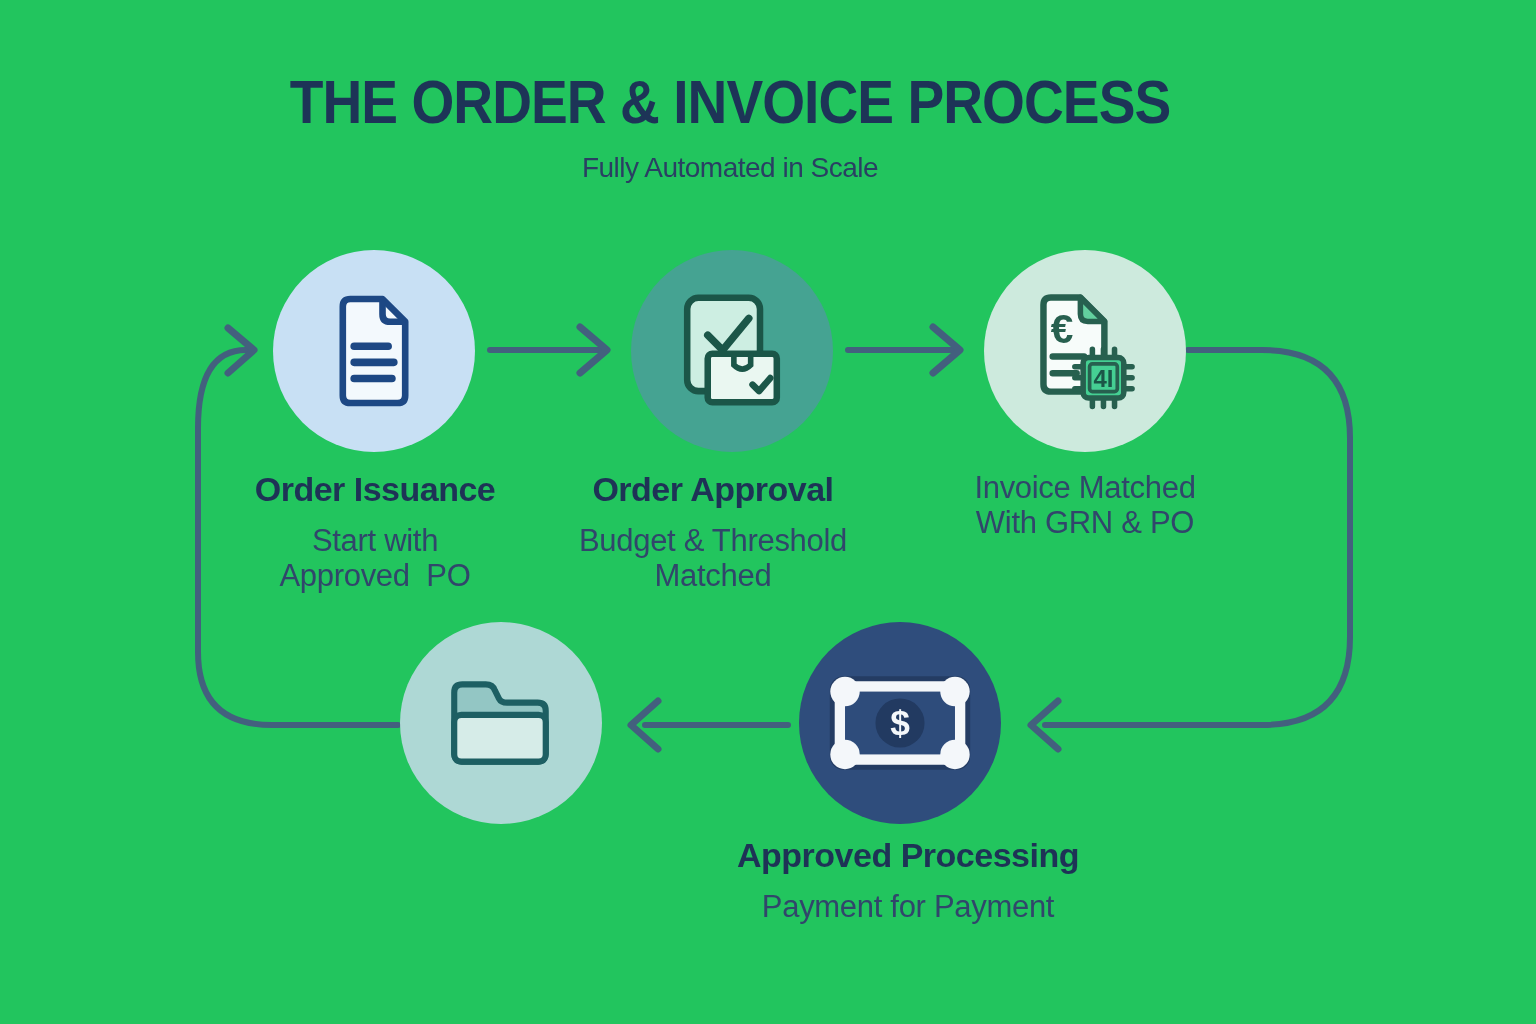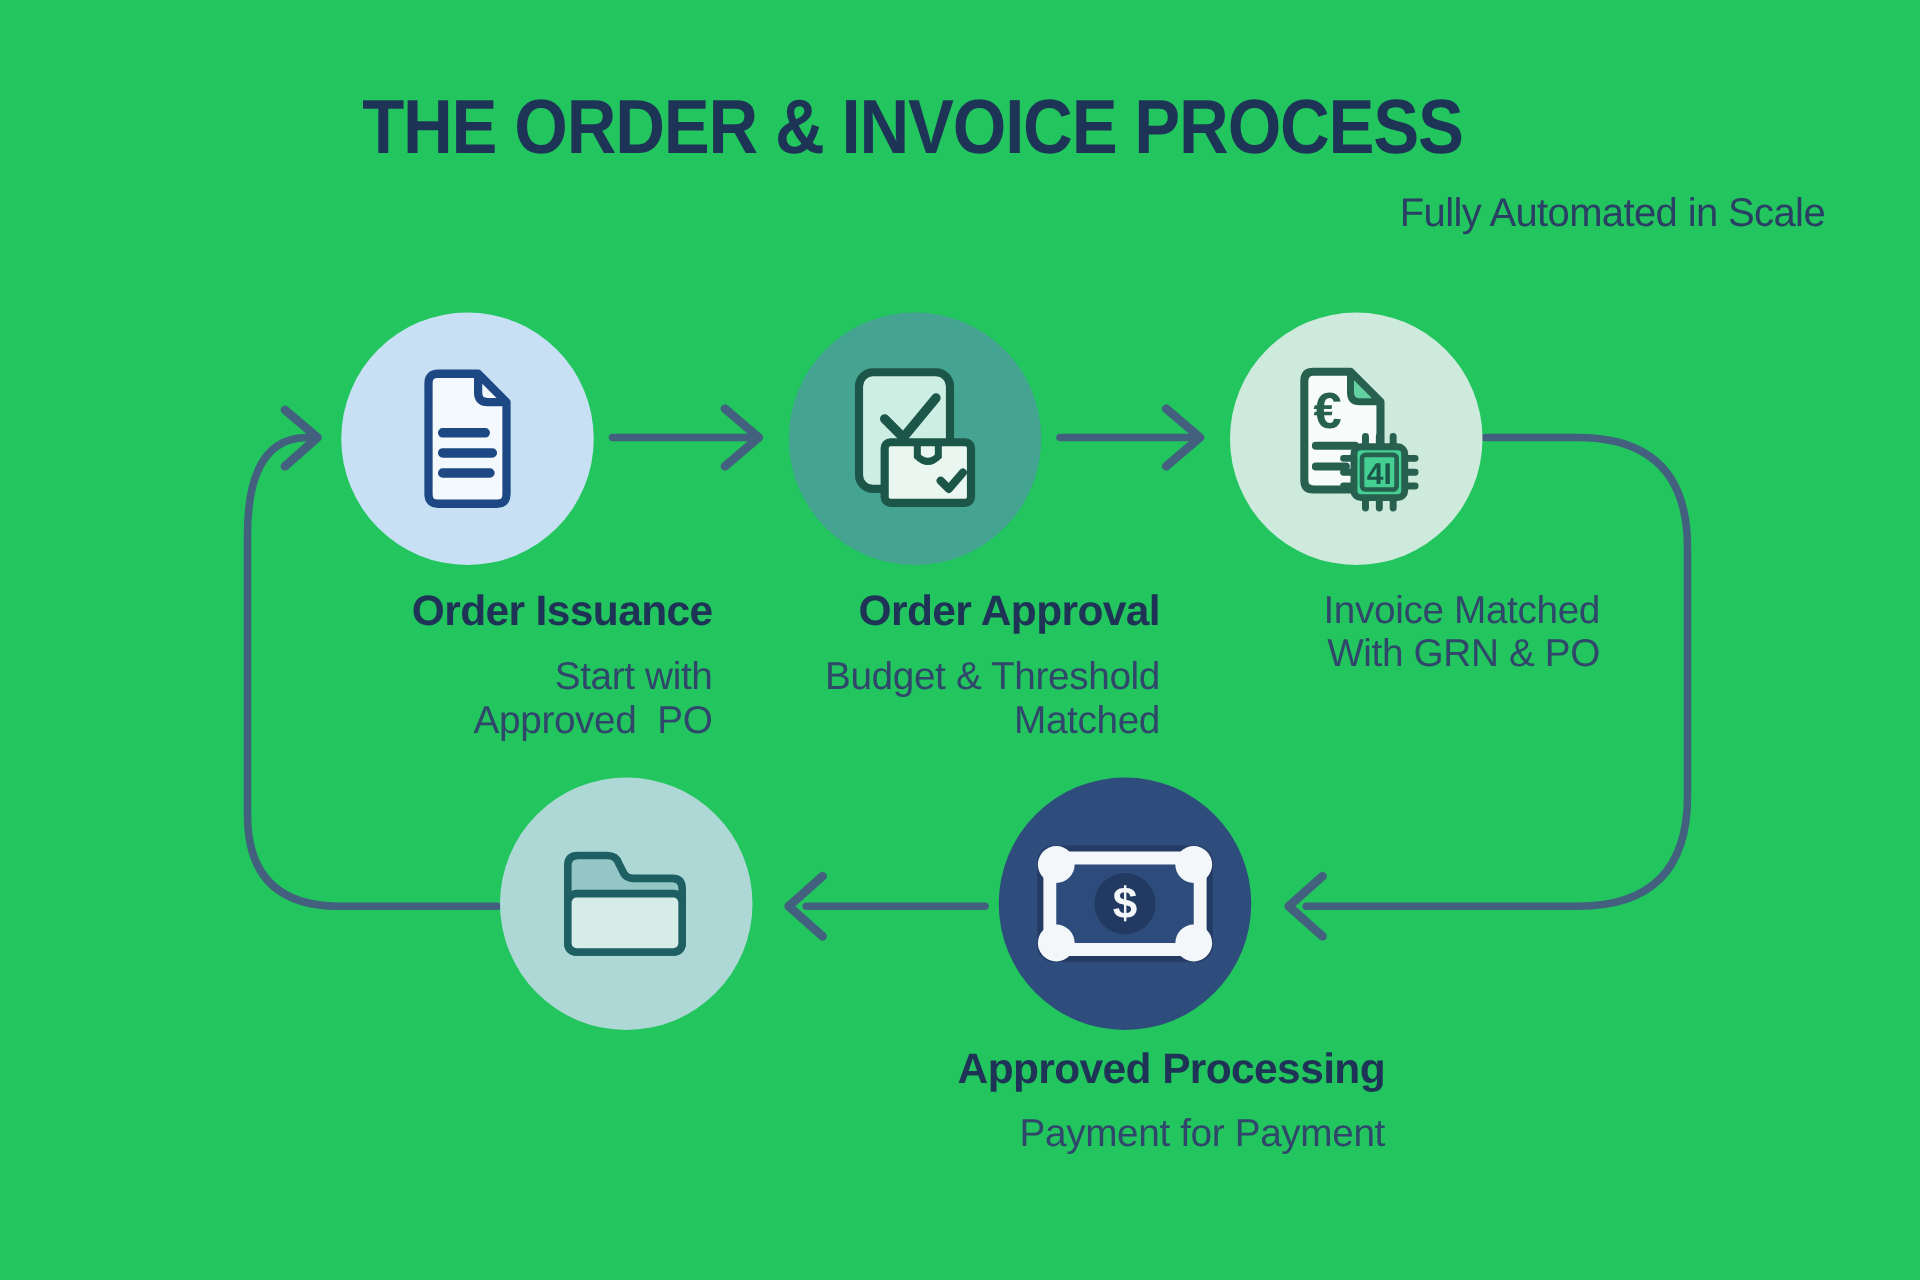--- a/index.html
+++ b/index.html
@@ -13,40 +13,40 @@
   
   .title{
     position:absolute;top:68px;left:0;width:1460px;
     text-align:center;
     font-size:58px;font-weight:700;letter-spacing:-1px;
     color:#1d3457;
     transform:scale(.95,1.06);
   }
   .subtitle{
     position:absolute;top:152px;left:0;width:1460px;
-    text-align:right;
-    font-size:32px;font-weight:400;letter-spacing:-0.5px;
+    text-align:center;
+    font-size:28px;font-weight:400;letter-spacing:-0.5px;
     color:#2a3f63;
   }
   
   .arrows{position:absolute;inset:0;pointer-events:none;}
   .arrow{stroke:#43607e;fill:none;stroke-width:6;stroke-linecap:round;stroke-linejoin:round;}
   .arrowhead{stroke:#43607e;fill:none;stroke-width:7;stroke-linecap:round;stroke-linejoin:round;}
   
   .node{position:absolute;border-radius:50%;display:flex;align-items:center;justify-content:center;width:202px;height:202px;}
   .node svg{display:block;}
   .n1{left:273px;top:250px;background:#c8e0f4;}
   .n2{left:631px;top:250px;background:#45a392;}
   .n3{left:984px;top:250px;background:#cdeadd;}
   .n4{left:799px;top:622px;background:#2f4d7c;}
   .n5{left:400px;top:622px;background:#aed8d5;}
   
-  .steptext{position:absolute;text-align:right;}
+  .steptext{position:absolute;text-align:center;}
   .t1{left:180px;top:470px;width:390px;}
-  .t2{left:538px;top:470px;width:390px;}
+  .t2{left:518px;top:470px;width:390px;}
   .t3{left:890px;top:470px;width:390px;}
   .t4{left:708px;top:836px;width:400px;}
   .t5{left:300px;top:836px;width:400px;}
   .step-title{
     font-size:34px;font-weight:700;letter-spacing:-0.5px;
     color:#1e3356;margin-bottom:14px;white-space:nowrap;
   }
   .step-title.green{color:#17584a;}
   .step-sub{
     font-size:31px;font-weight:400;letter-spacing:-0.3px;

